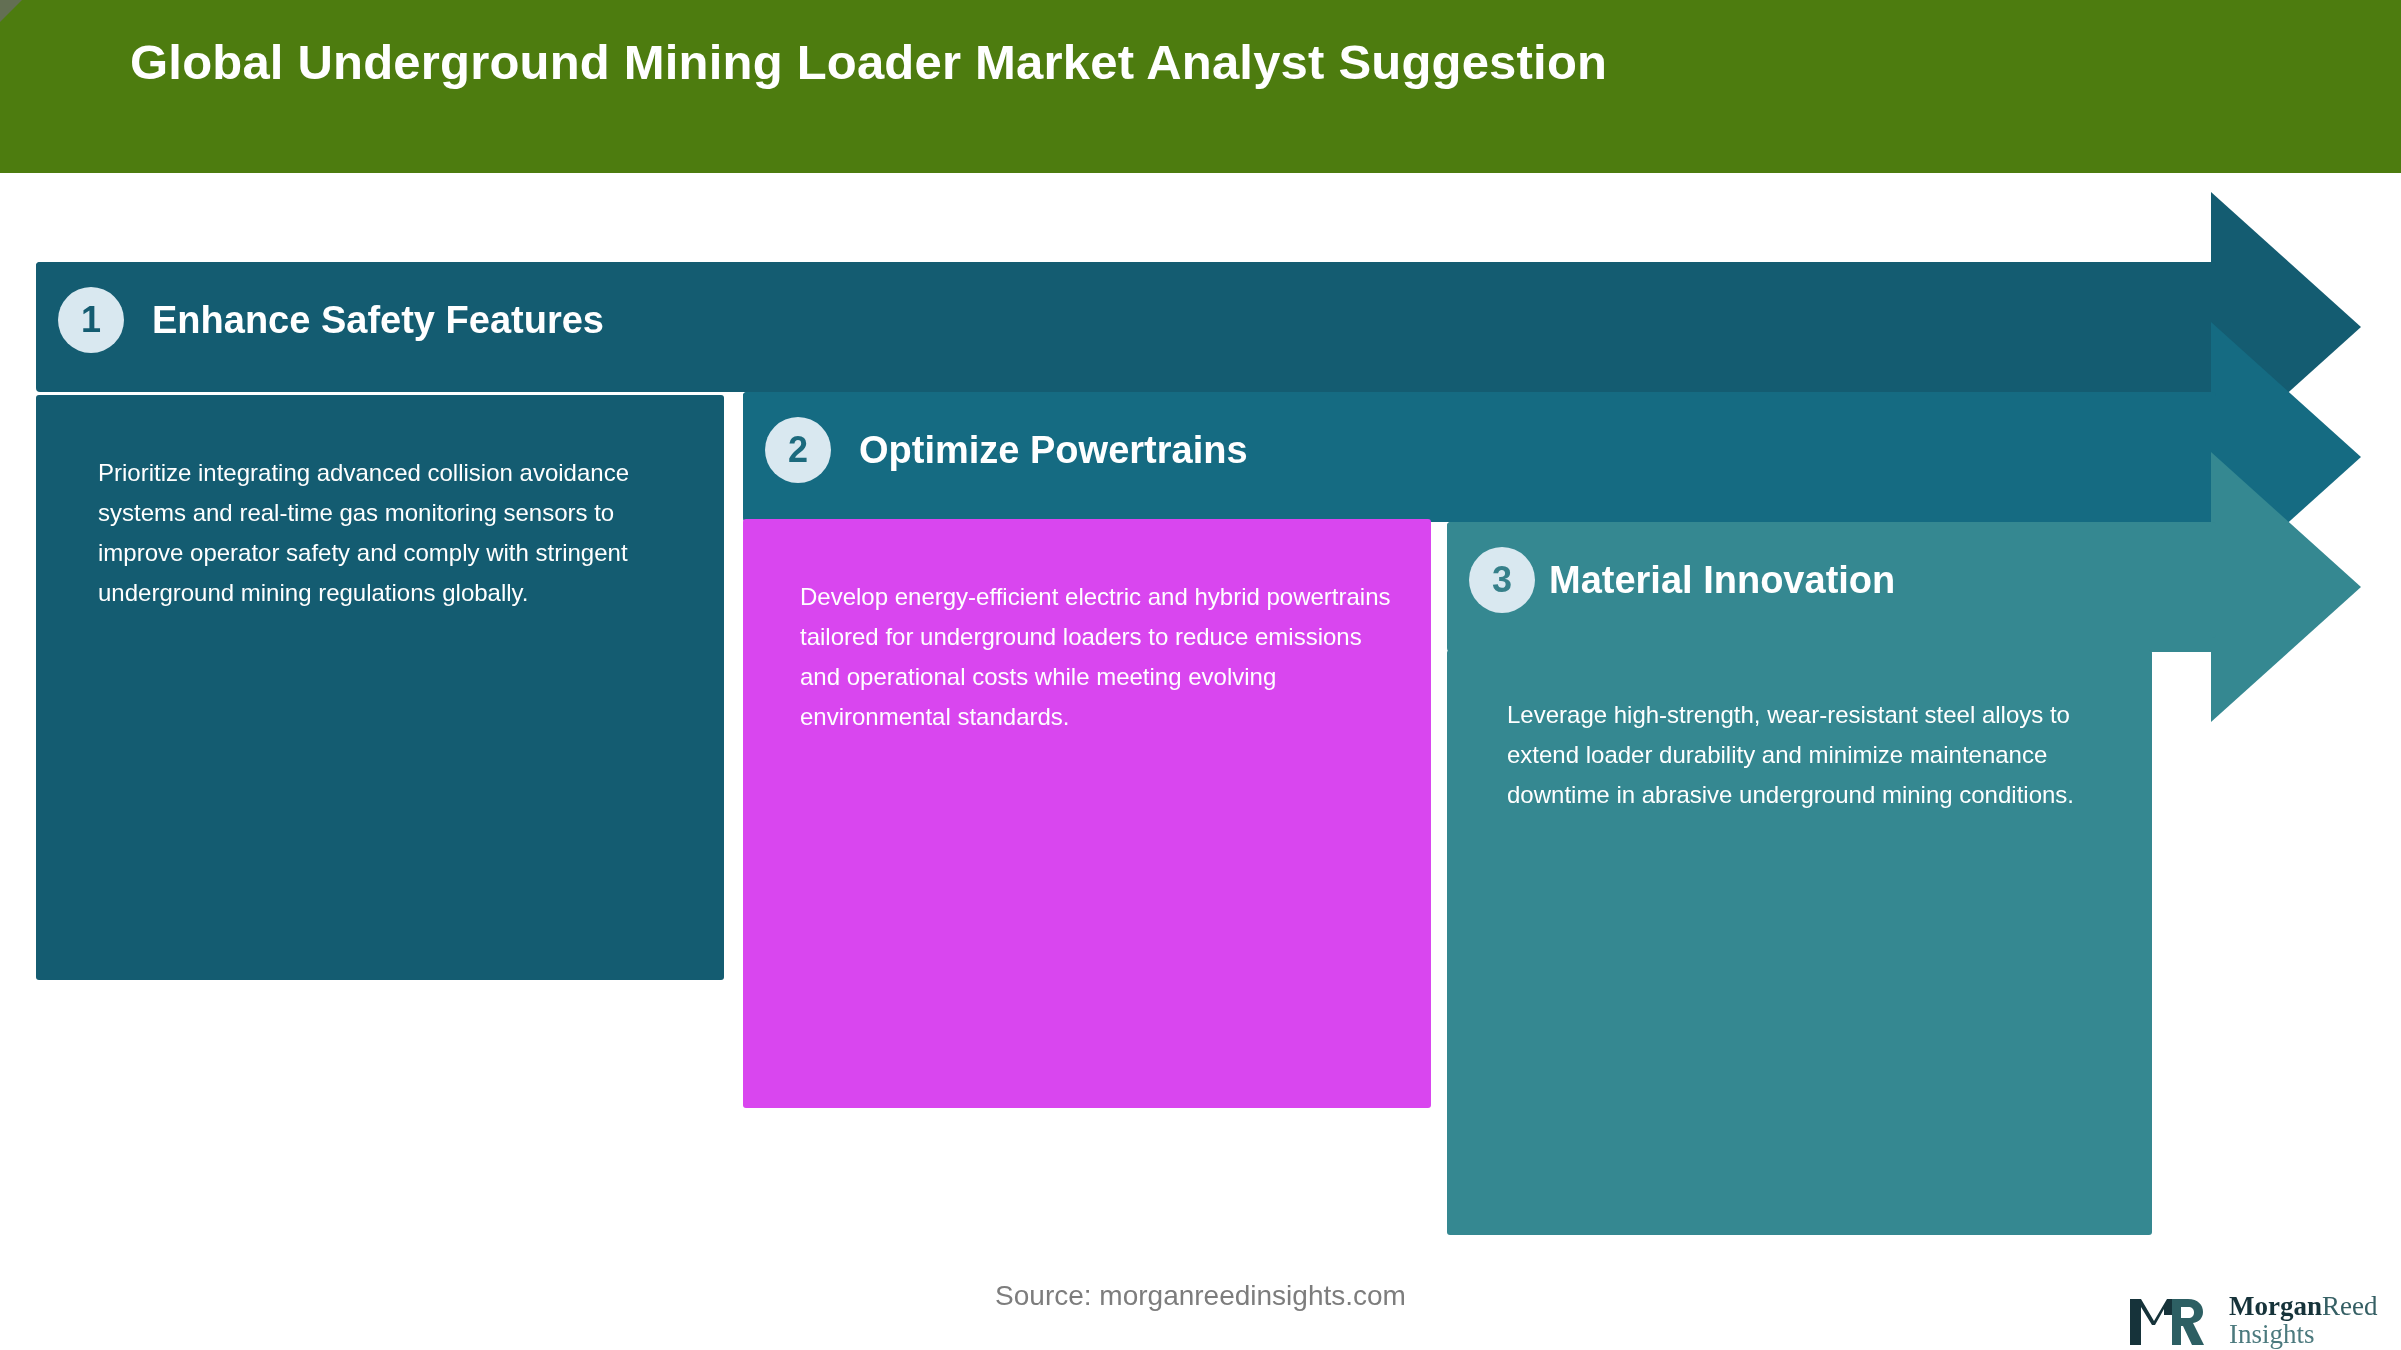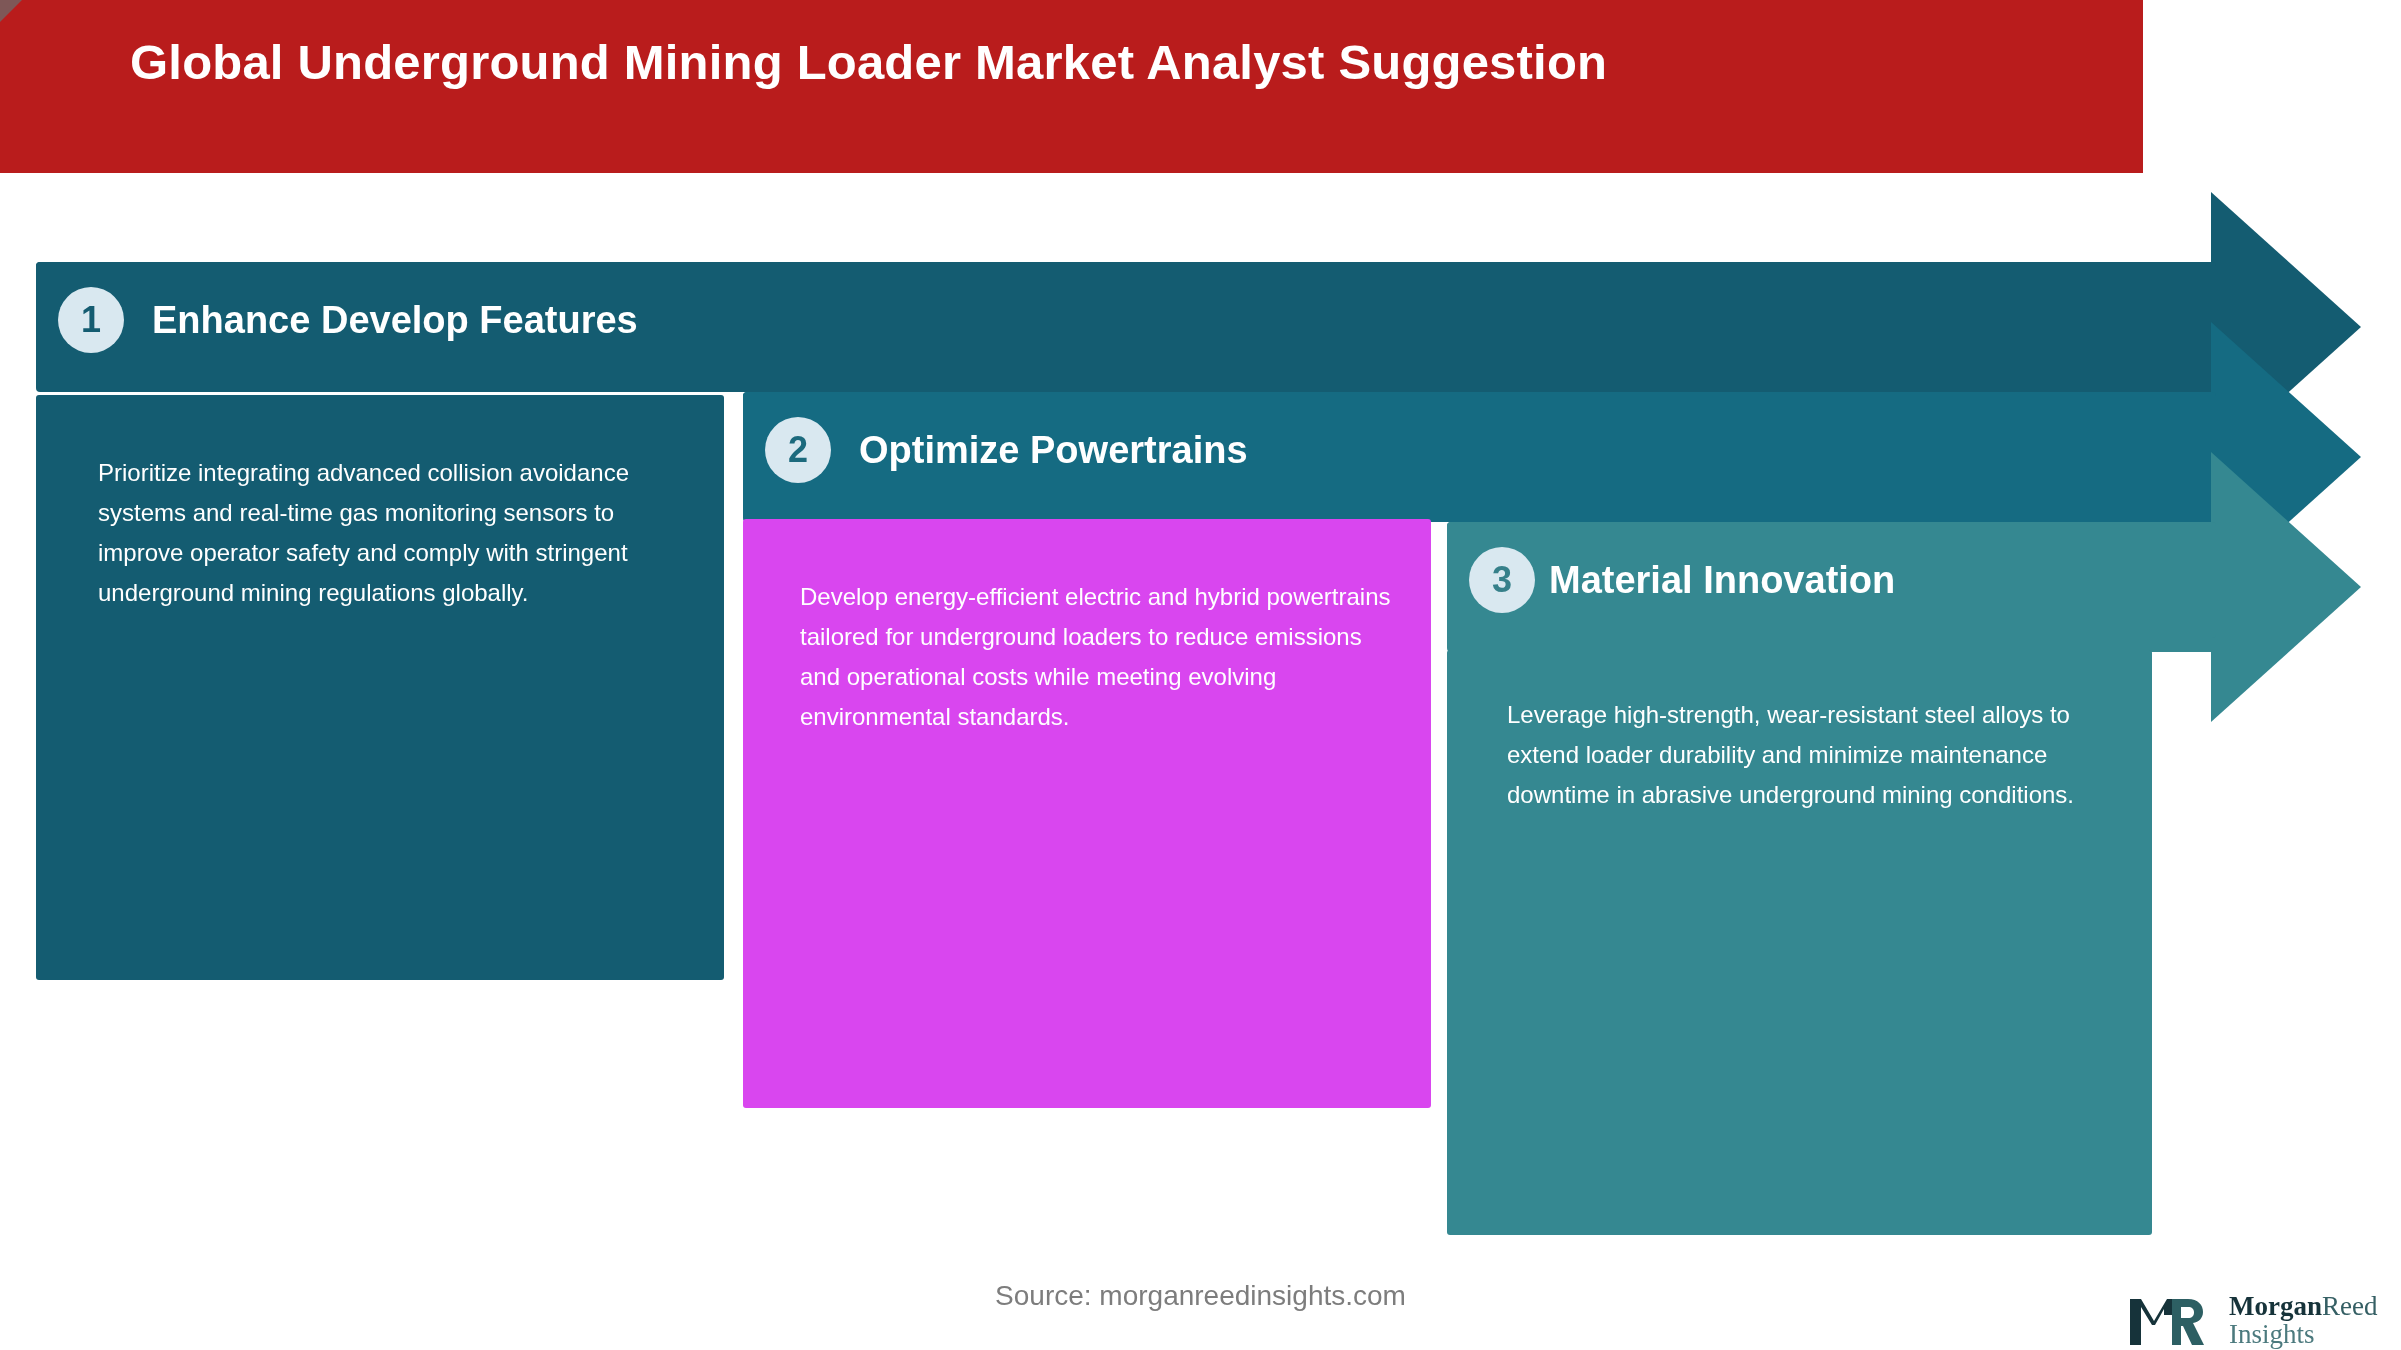--- a/index.html
+++ b/index.html
@@ -15,22 +15,22 @@
     width: 2401px;
     height: 1350px;
     background: #ffffff;
     overflow: hidden;
   }
 
   
   #header-bar {
     position: absolute;
     left: 0; top: 0;
-    width: 2143px; height: 173px;
-    background: #b91c1c;
+    width: 2401px; height: 173px;
+    background: #4d7c0f;
   }
   #header-title {
     position: absolute;
     left: 130px;
     top: 34px;
     font-size: 49px;
     font-weight: bold;
     color: #ffffff;
     letter-spacing: 0.2px;
     white-space: nowrap;
@@ -141,21 +141,21 @@
     <div class="shaft" style="width:2180px; background:#145c71;"></div>
     <svg class="head" style="left:2175px;" viewBox="0 0 150 270" preserveAspectRatio="none">
       <polygon points="0,0 150,135 0,270" fill="#145c71"></polygon>
     </svg>
   </div>
 
   <div class="banner" id="banner-1" style="left:36px; top:262px; width:2180px; height:116px; background:#145c71; padding-left:22px;">
     <div class="badge">
       <span style="color:#145c71;">1</span>
     </div>
-    <div class="banner-title" style="margin-left:28px;">Enhance Develop Features</div>
+    <div class="banner-title" style="margin-left:28px;">Enhance Safety Features</div>
   </div>
 
   <div class="body-card" id="card-1" style="left:36px; top:395px; width:688px; height:585px; background:#145c71;">
     <div class="body-text" style="position:absolute; left:62px; top:58px; width:592px;">Prioritize integrating advanced collision avoidance systems and real-time gas monitoring sensors to improve operator safety and comply with stringent underground mining regulations globally.</div>
   </div>
 
   <div class="arrow-band" id="arrow-2" style="left:743px; top:392px; width:1583px;">
     <div class="shaft" style="width:1473px; background:#156b82;"></div>
     <svg class="head" style="left:1468px;" viewBox="0 0 150 270" preserveAspectRatio="none">
       <polygon points="0,0 150,135 0,270" fill="#156b82"></polygon>

